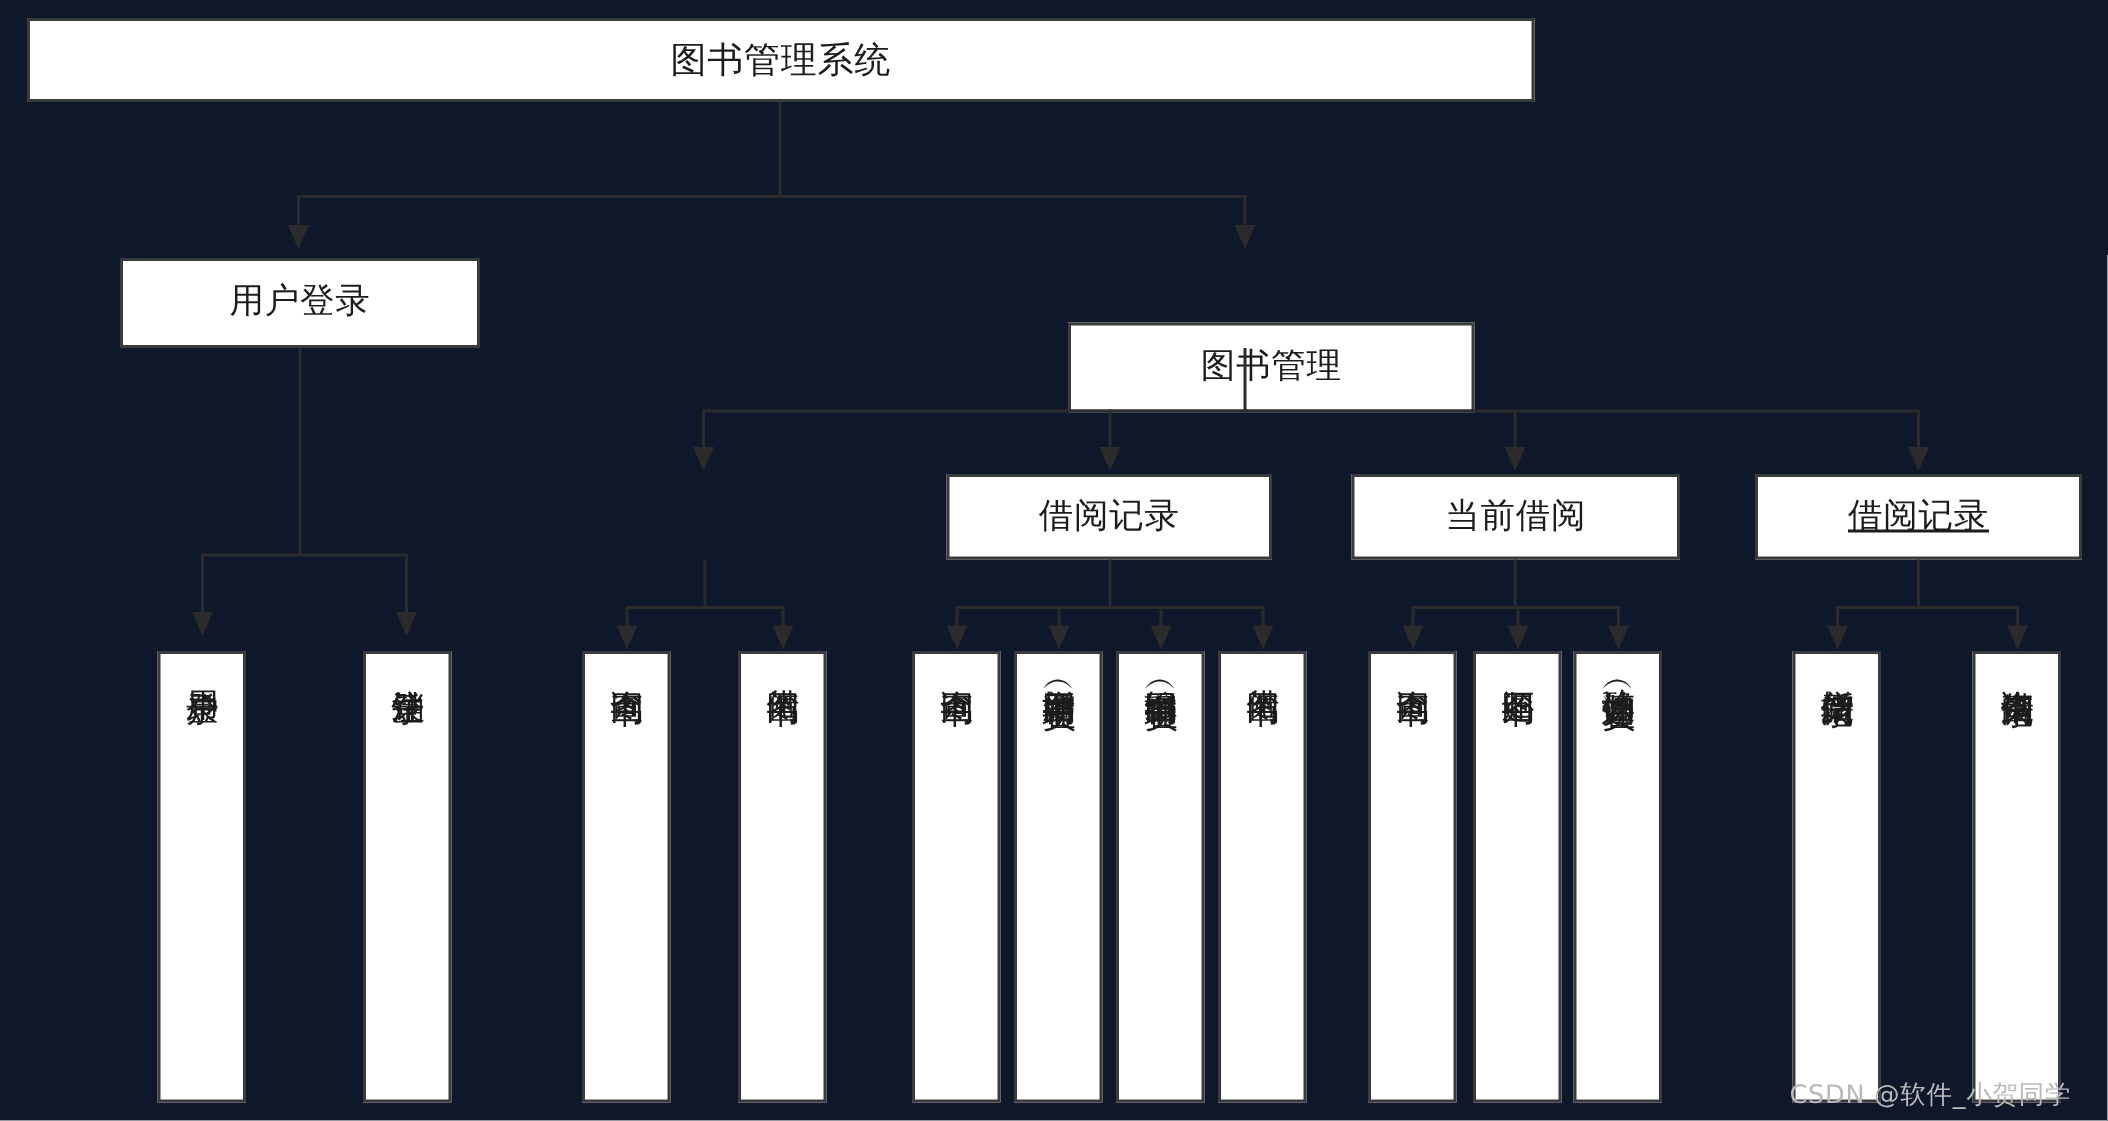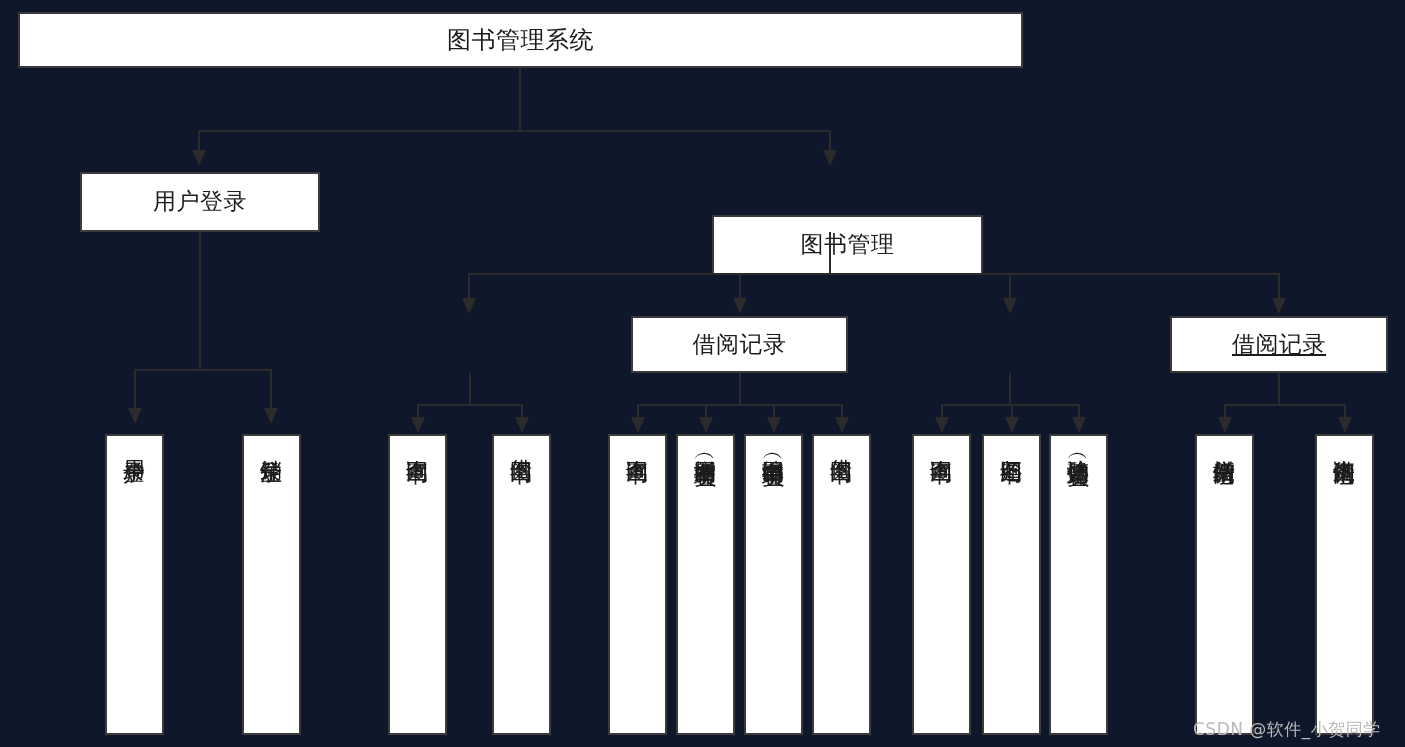--- a/index.html
+++ b/index.html
@@ -123,20 +123,23 @@
   <div class="edge v" style="left:739px; top:273px; width:2px; height:28px;"></div>
   <div class="arrow" style="left:733px; top:298px;"></div>
   <div class="edge v" style="left:1009px; top:273px; width:2px; height:28px;"></div>
   <div class="arrow" style="left:1003px; top:298px;"></div>
   <div class="edge v" style="left:1278px; top:273px; width:2px; height:28px;"></div>
   <div class="arrow" style="left:1272px; top:298px;"></div>
 
   <div class="node h" style="left:631px; top:316px; width:217px; height:57px;">
     <span class="label">借阅记录</span>
   </div>
+  <div class="node h" style="left:901px; top:316px; width:219px; height:57px;">
+    <span class="label">当前借阅</span>
+  </div>
   <div class="node h" style="left:1170px; top:316px; width:218px; height:57px;text-decoration:underline;">
     <span class="label">借阅记录</span>
   </div>
 
   <div class="edge v" style="left:469px; top:373px; width:2px; height:32px;"></div>
   <div class="edge h" style="left:417px; top:404px; width:106px; height:2px;"></div>
   <div class="edge v" style="left:417px; top:404px; width:2px; height:16px;"></div>
   <div class="arrow" style="left:411px; top:417px;"></div>
   <div class="edge v" style="left:521px; top:404px; width:2px; height:16px;"></div>
   <div class="arrow" style="left:515px; top:417px;"></div>

